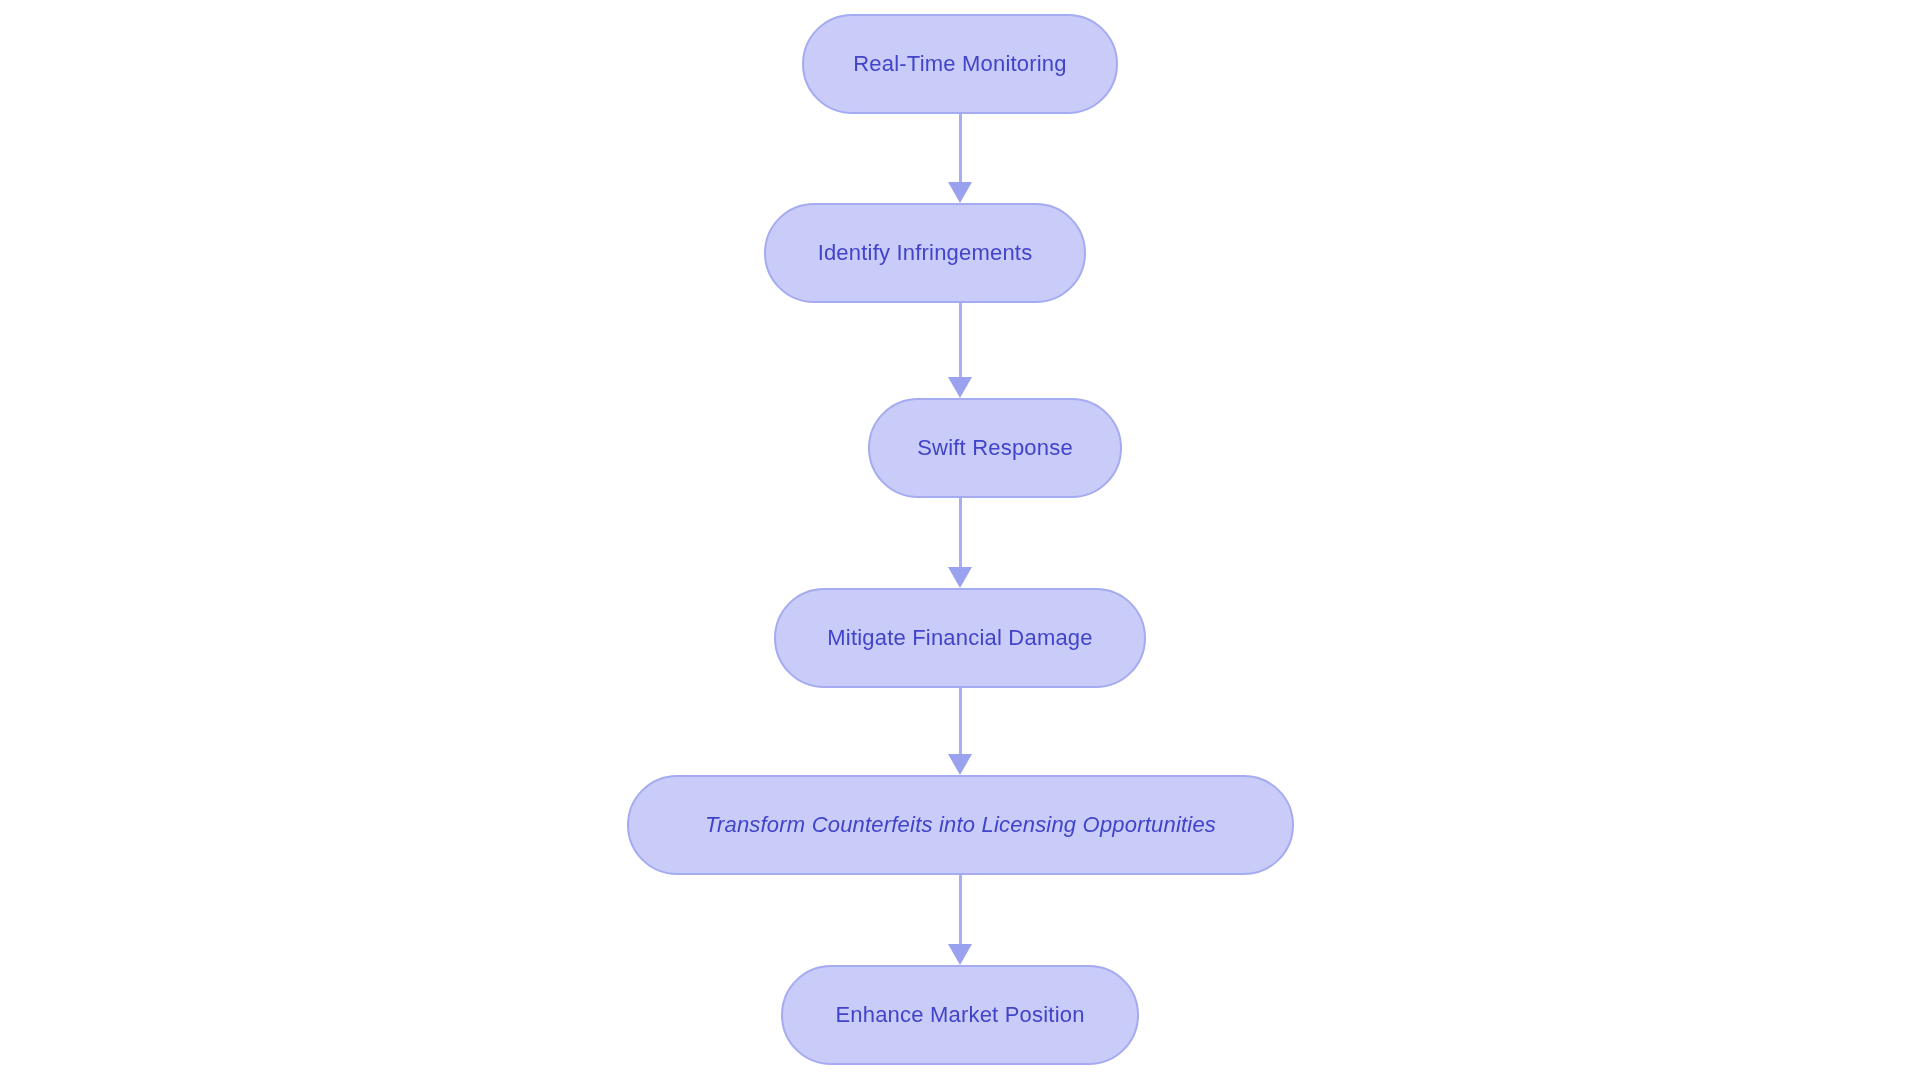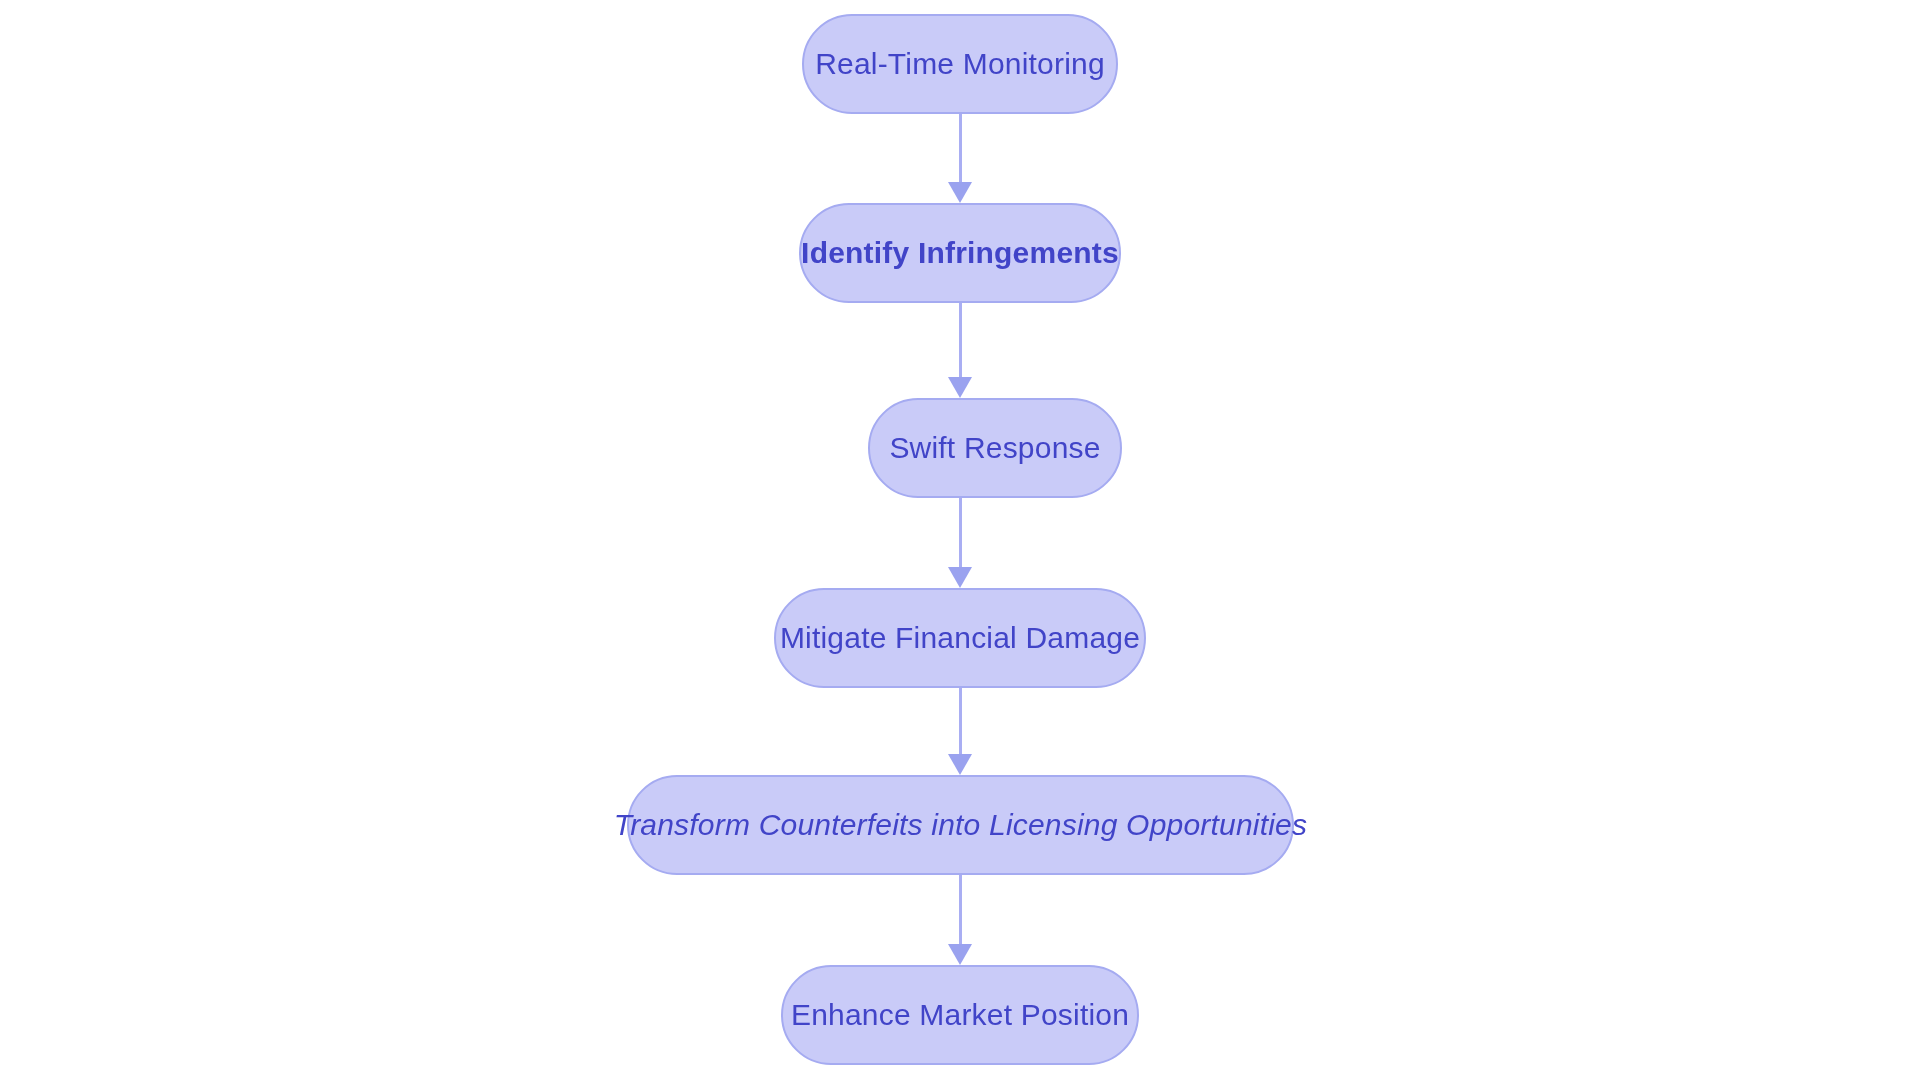--- a/index.html
+++ b/index.html
@@ -19,26 +19,26 @@
     position: absolute;
     height: 100px;
     border-radius: 50px;
     background: var(--node-fill, #c9cbf8);
     border: 2px solid var(--node-border, #a5abf1);
     box-sizing: border-box;
     display: flex;
     align-items: center;
     justify-content: center;
     color: var(--node-text, #4144c8);
-    font-size: 30px;
+    font-size: 22px;
     letter-spacing: 0.2px;
     white-space: nowrap;
   }
   .n0 { left: 802px; top: 14px;  width: 316px; }
-  .n1 { left: 799px; top: 203px; width: 322px; font-weight: bold; }
+  .n1 { left: 764px; top: 203px; width: 322px; }
   .n2 { left: 868px; top: 398px; width: 254px; }
   .n3 { left: 774px; top: 588px; width: 372px; }
   .n4 { left: 627px; top: 775px; width: 667px; font-style: italic; }
   .n5 { left: 781px; top: 965px; width: 358px; }
 
   .arrow {
     position: absolute;
     left: 948px;
     width: 24px;
     display: flex;

